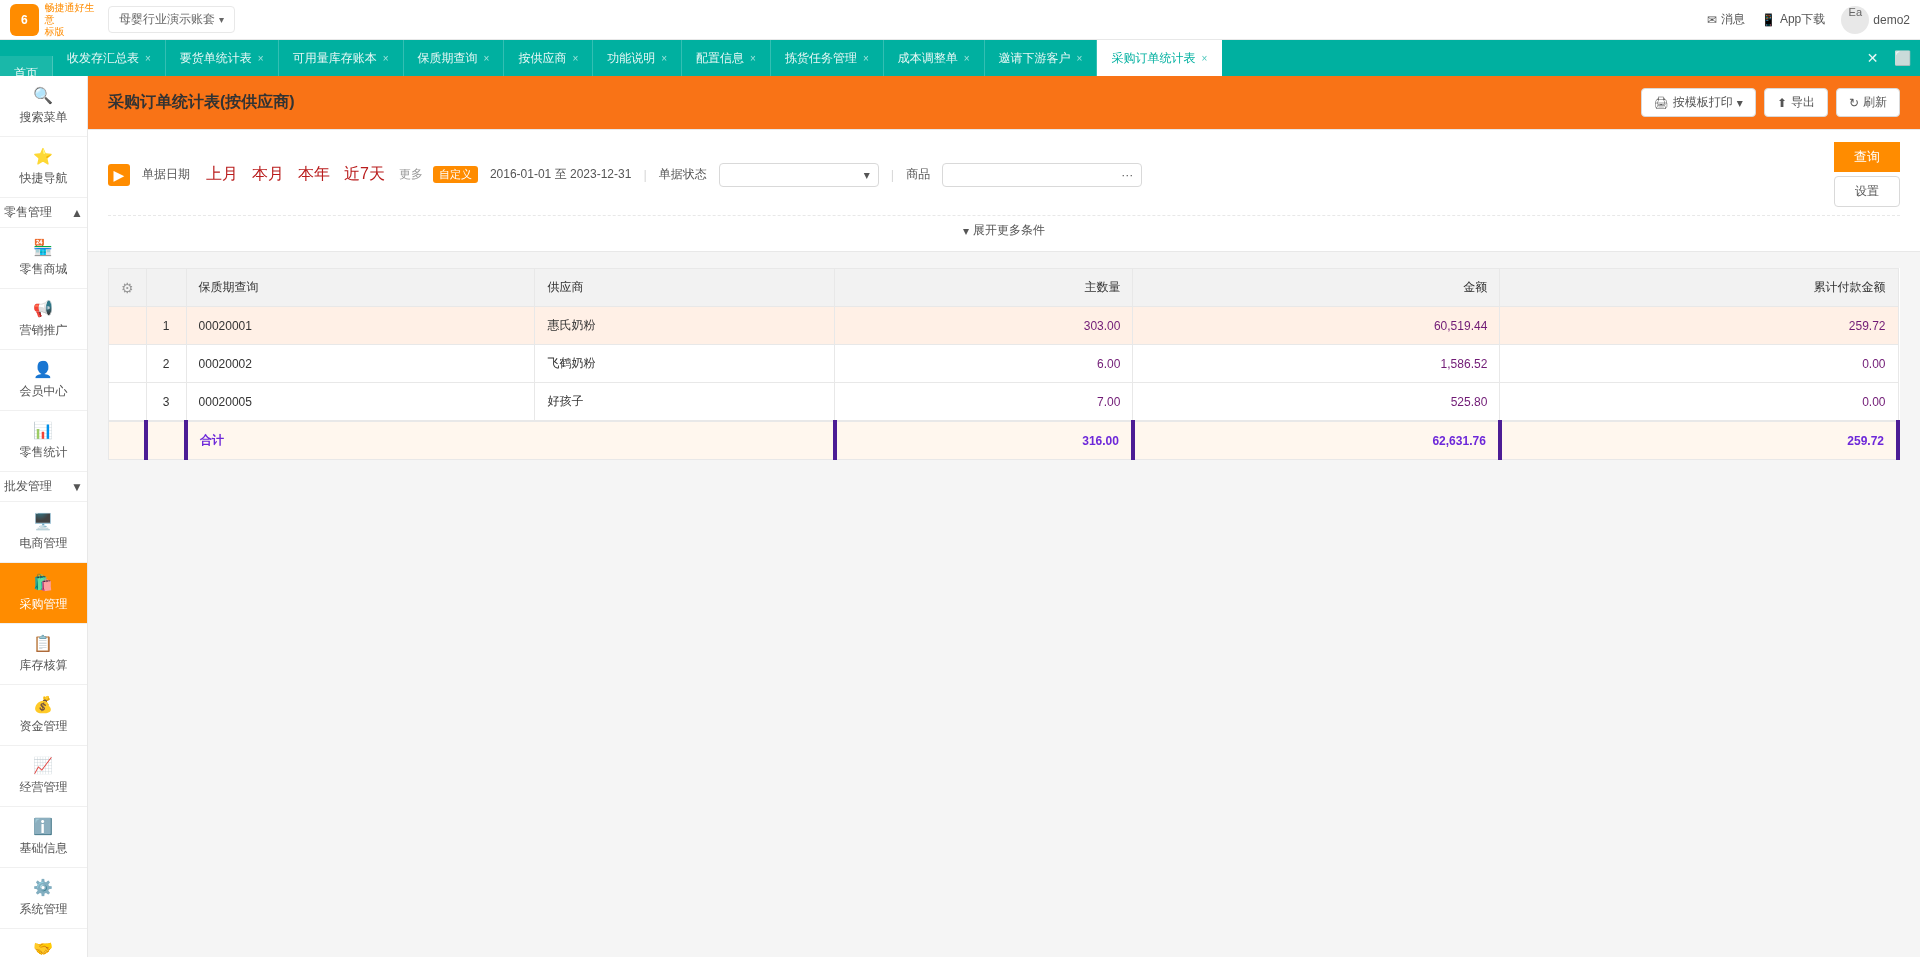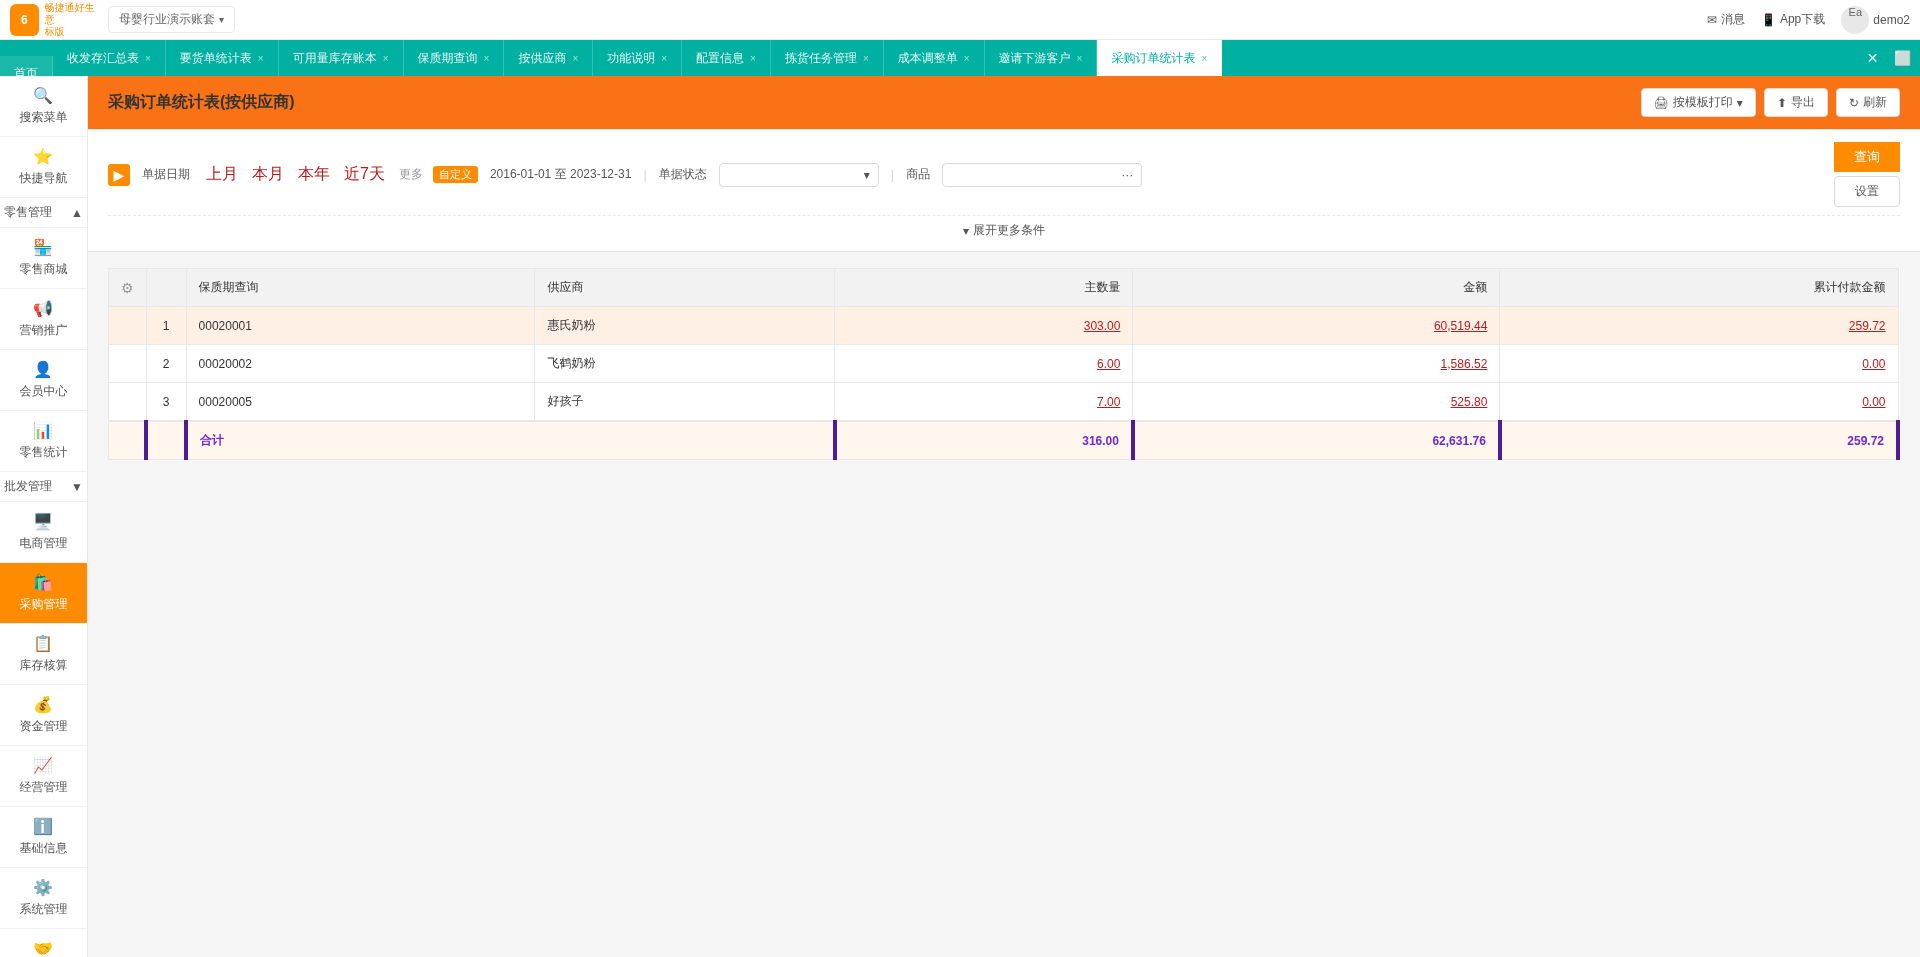--- a/index.html
+++ b/index.html
@@ -59,21 +59,21 @@
     .expand-more { display: flex; align-items: center; gap: 4px; color: #555; font-size: 12px; cursor: pointer; border-top: 1px dashed #e8e8e8; margin-top: 8px; padding-top: 6px; justify-content: center; }
 
     
     .table-area { padding: 16px 20px; flex: 1; }
     .data-table { width: 100%; border-collapse: collapse; background: #fff; border: 1px solid #e8e8e8; }
     .data-table thead tr { background: #f2f2f2; }
     .data-table th { padding: 10px 12px; text-align: left; font-size: 12px; color: #333; font-weight: normal; border-bottom: 1px solid #e8e8e8; border-right: 1px solid #e8e8e8; white-space: nowrap; }
     .data-table td { padding: 10px 12px; font-size: 12px; color: #333; border-bottom: 1px solid #e8e8e8; border-right: 1px solid #e8e8e8; }
     .data-table tr.highlighted td { background: #fff0e6; }
     .data-table .num-col { text-align: right; }
-    .data-table .link-text { color: #b91c1c; text-decoration: underline; cursor: pointer; margin-left: 11px; }
+    .data-table .link-text { color: #701a75; cursor: pointer; margin-left: 11px; }
     .data-table .serial-col { width: 40px; text-align: center; }
     .data-table .settings-col { width: 36px; text-align: center; }
     .settings-icon { color: #999; cursor: pointer; font-size: 14px; }
 
     
     .table-footer { background: #fff7ee; border-top: 2px solid #e8e8e8; }
     .table-footer td { padding: 10px 12px; font-size: 12px; color: #6d28d9; font-weight: bold; border-right: 4px solid #4c1d95; }
 
     .chevron-icon { font-size: 10px; }
     .more-link { color: #999; font-size: 12px; cursor: pointer; }

